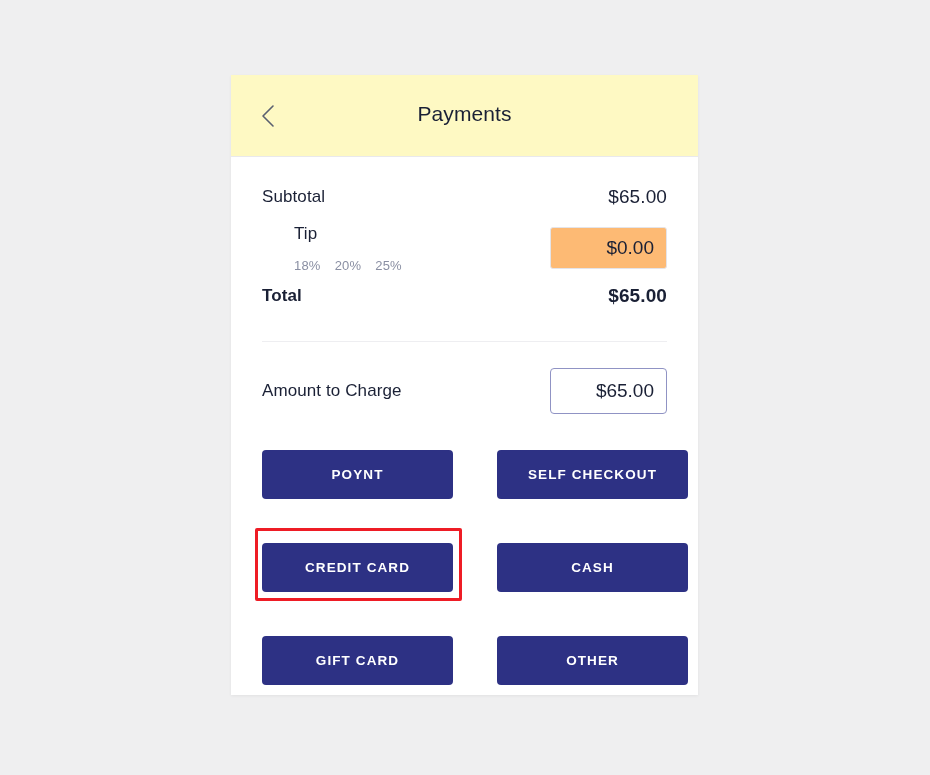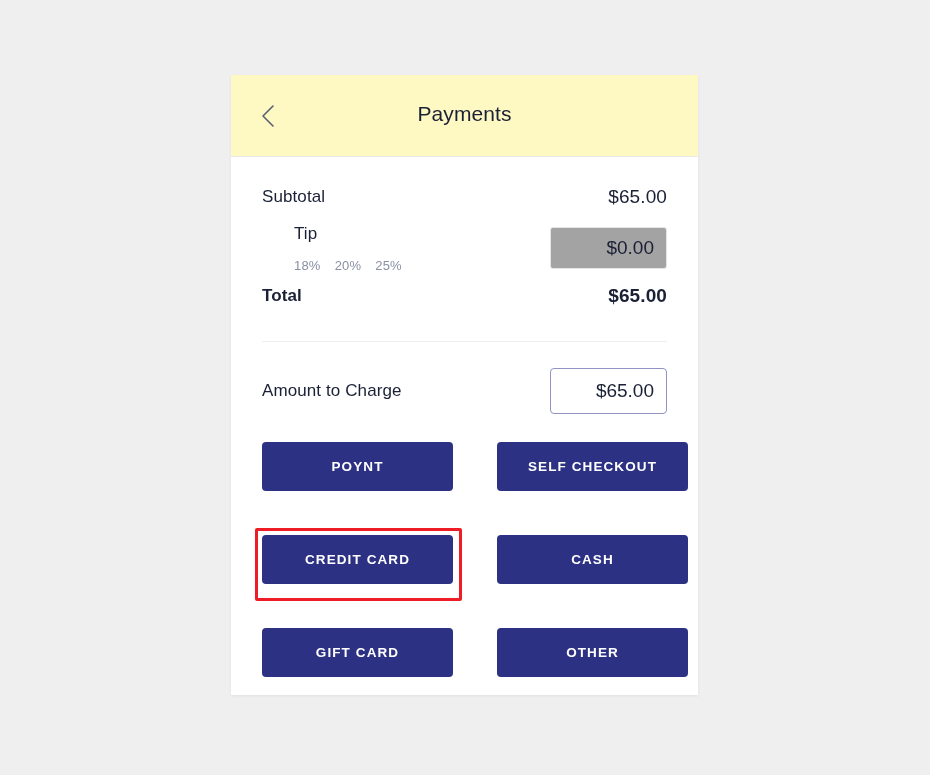--- a/index.html
+++ b/index.html
@@ -124,21 +124,21 @@
     letter-spacing: 0.2px;
     cursor: pointer;
   }
 
   .money-input {
     box-sizing: border-box;
     width: 117px;
     height: 42px;
     border: 1px solid #e4e4e9;
     border-radius: 3px;
-    background: #a3a3a3;
+    background: #fdba74;
     display: flex;
     align-items: center;
     justify-content: flex-end;
     padding-right: 12px;
     font-size: 19px;
     color: #1a2035;
     cursor: text;
   }
 
   .divider {
@@ -165,21 +165,21 @@
     color: #1a2035;
     cursor: text;
   }
 
   
   .pay-grid {
     display: grid;
     grid-template-columns: 191px 191px;
     column-gap: 24px;
     row-gap: 24px;
-    margin-top: 2px;
+    margin-top: 10px;
     gap: 44px;
   }
   .pay-btn {
     height: 49px;
     background: #2d3184;
     border: none;
     border-radius: 4px;
     color: #ffffff;
     font-family: "Liberation Sans", sans-serif;
     font-size: 13.5px;

